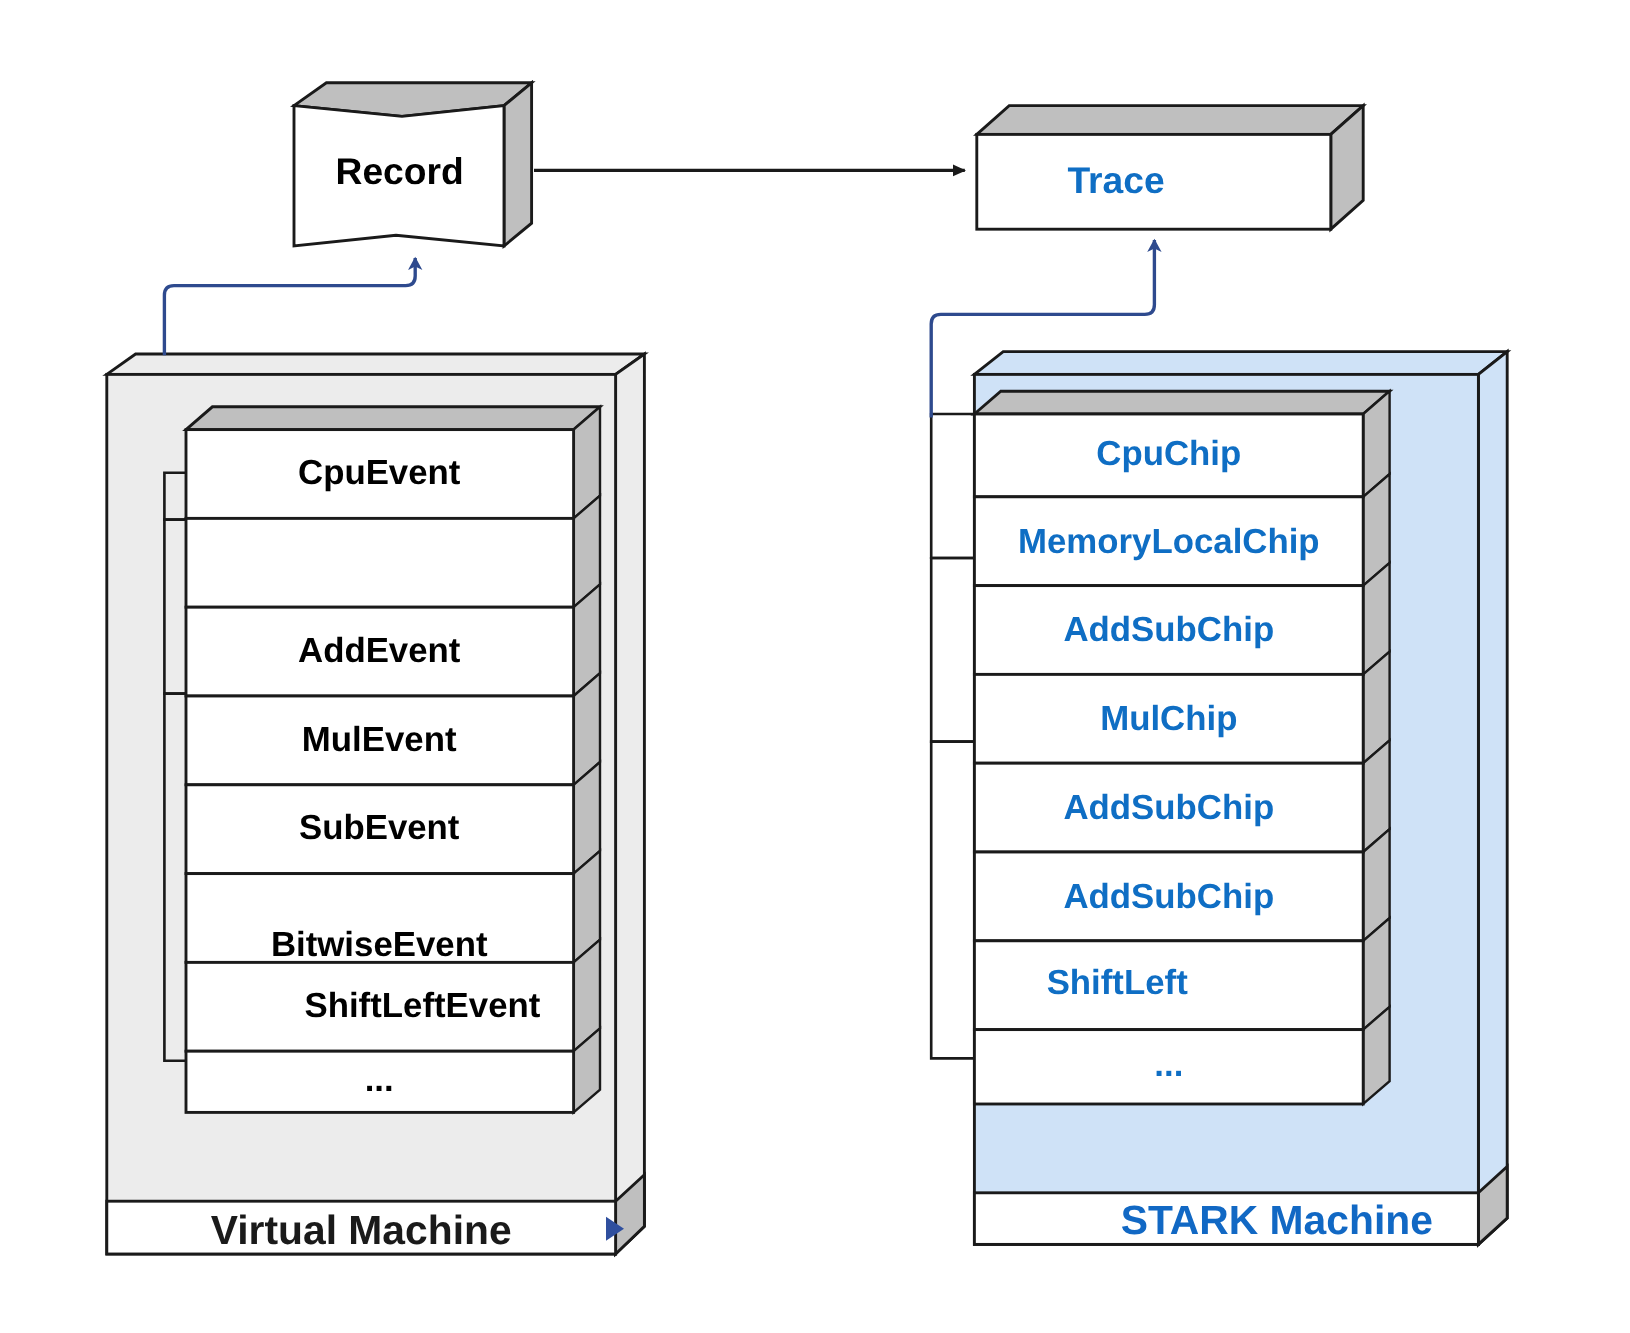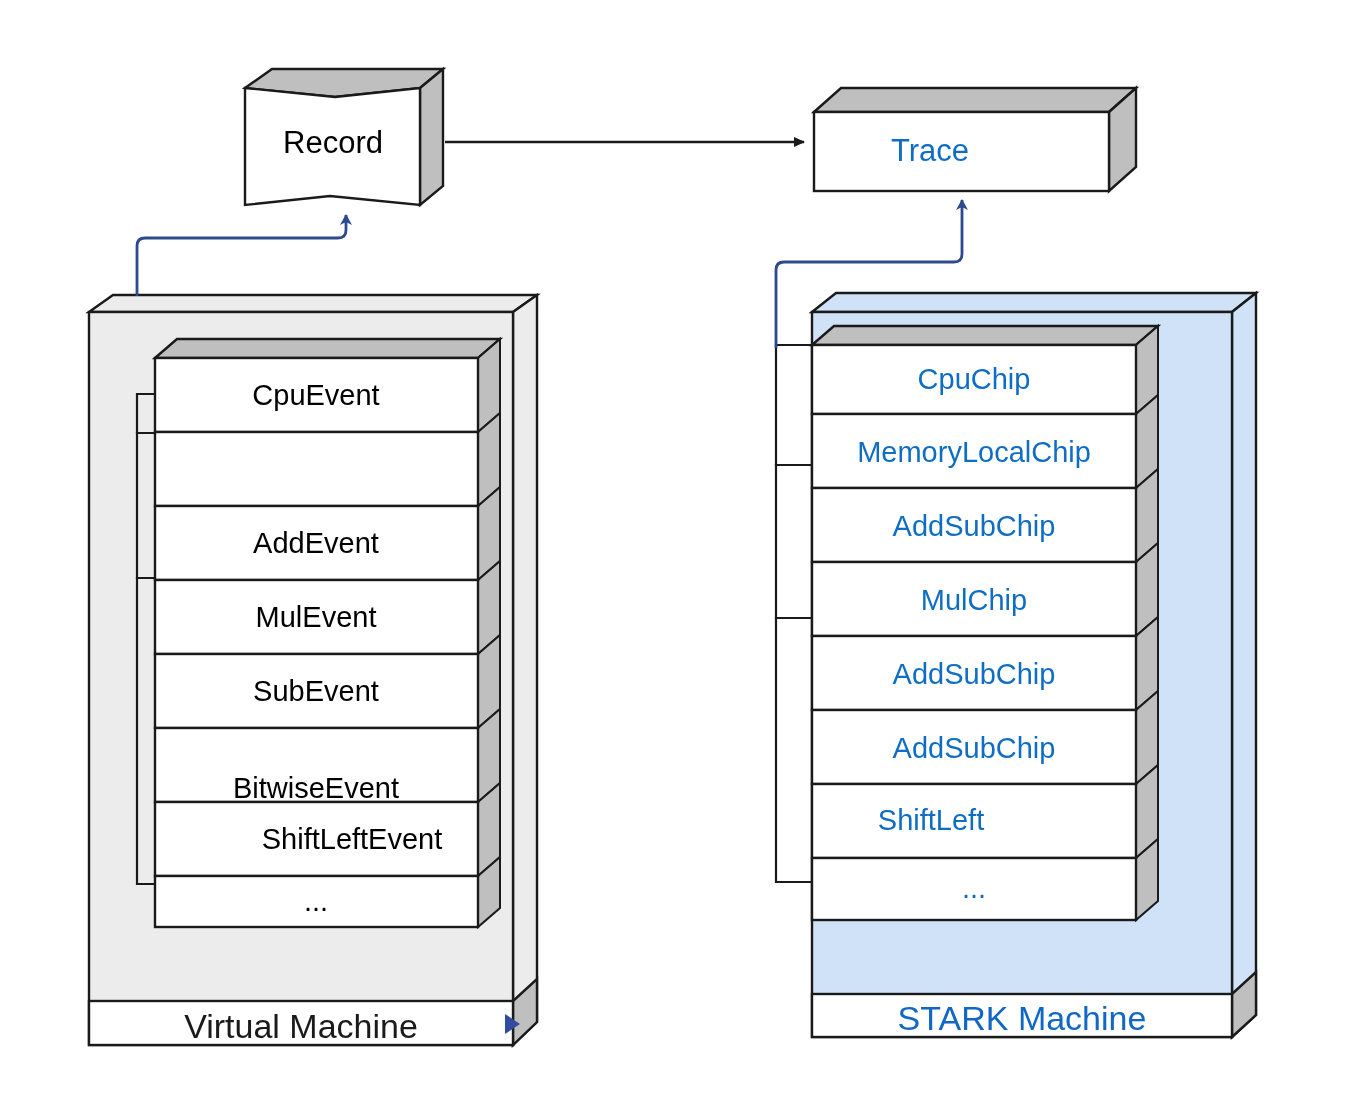--- a/index.html
+++ b/index.html
@@ -1,27 +1,27 @@
 <!DOCTYPE html>
 <html><head>
 <meta charset="utf-8">
 <style>
   html,body{margin:0;padding:0;background:#ffffff;}
   body{width:1358px;height:1111px;position:relative;overflow:hidden;
        font-family:"Liberation Sans",sans-serif;}
-  #stage{position:absolute;left:0;top:0;width:1358px;height:1111px;}
+  #stage{position:absolute;left:0;top:0;width:1358px;height:1111px;font-weight:bold;}
   #stage svg{position:absolute;left:0;top:0;}
   .lbl{position:absolute;white-space:nowrap;text-align:center;
        font-family:"Liberation Sans",sans-serif;pointer-events:none;}
   .ev-lbl{font-size:29px;color:#000000;line-height:1;}
   .chip-lbl{font-size:29px;color:#0f6ec4;line-height:1;}
   .title-blk{font-size:31px;color:#000000;}
   .title-blue{font-size:31px;color:#0f6ec4;}
   .cap-blk{font-size:34px;color:#1a1a1a;}
-  .cap-blue{font-size:34px;color:#1168c4;}
+  .cap-blue{font-size:34px;color:#1168c4;margin-left:42px;}
   .ctr{transform:translate(-50%,-50%);}
 </style>
 </head>
 <body>
 
 <div id="stage">
 
   <svg width="1358" height="1111" viewBox="0 0 1358 1111">
     <defs>
       <marker id="ahBlack" markerWidth="12" markerHeight="12" refX="10" refY="5" orient="auto" markerUnits="userSpaceOnUse">

